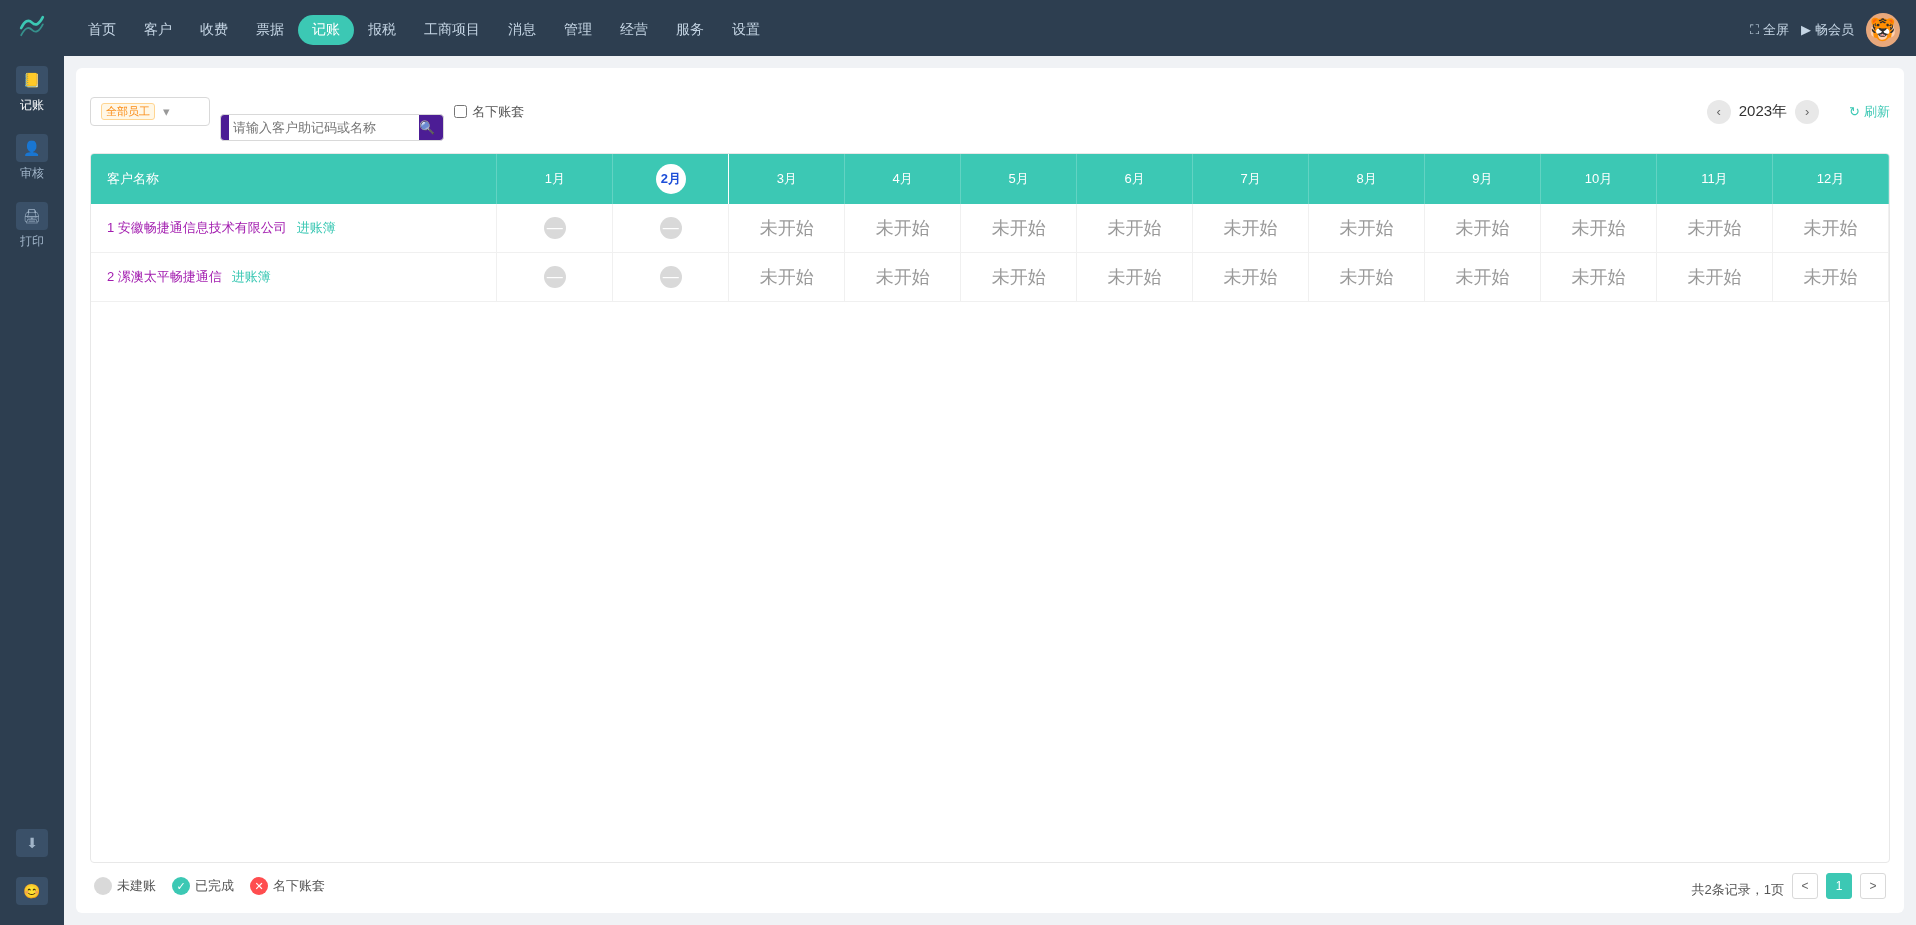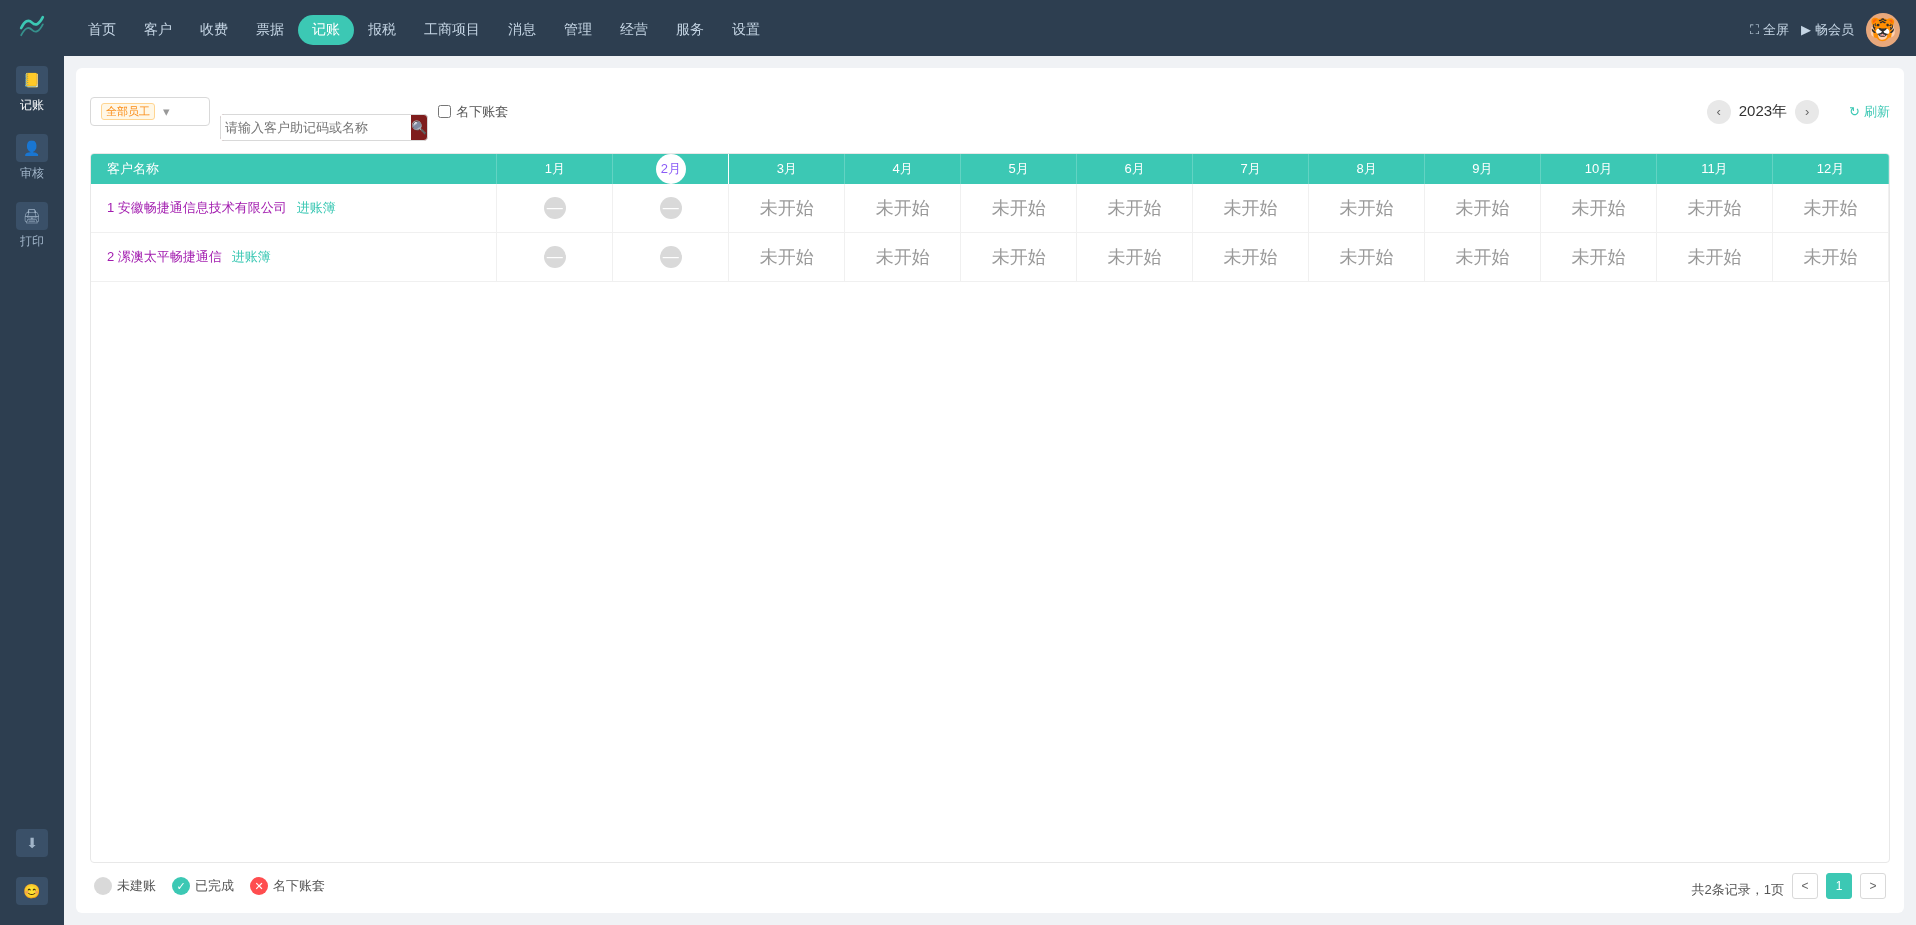--- a/index.html
+++ b/index.html
@@ -151,22 +151,22 @@
       border: 1px solid #ffd591;
       border-radius: 3px;
       font-size: 11px;
       padding: 0 4px;
     }
     .search-input-wrap {
       border: 1px solid #d9d9d9;
       border-radius: 4px;
       display: flex;
       align-items: center;
-      padding: 0 0;
-      background: #7f1d1d;
+      padding: 0 8px;
+      background: #4c1d95;
       margin-top: 32px;
     }
     .search-input-wrap input {
       border: none;
       outline: none;
       font-size: 13px;
       color: #999;
       width: 190px;
       padding: 5px 4px;
     }
@@ -215,21 +215,21 @@
     }
     table {
       width: 100%;
       border-collapse: collapse;
       min-width: 900px;
     }
     thead tr th {
       background: #3cc8b4;
       color: #fff;
       font-weight: normal;
-      padding: 0 8px;
+      padding: 10px 8px;
       text-align: center;
       font-size: 13px;
       border-right: 1px solid rgba(255,255,255,0.2);
       white-space: nowrap;
     }
     thead tr th:first-child {
       text-align: left;
       padding-left: 16px;
       min-width: 280px;
     }
@@ -239,22 +239,22 @@
     .month-th.current {
       position: relative;
     }
     .month-circle {
       display: inline-flex;
       align-items: center;
       justify-content: center;
       width: 30px; height: 30px;
       border-radius: 50%;
       background: #fff;
-      color: #8b5cf6;
-      font-weight: normal;
+      color: #1d4ed8;
+      font-weight: bold;
     }
     tbody tr {
       border-bottom: 1px solid #f0f0f0;
     }
     tbody tr td {
       padding: 12px 8px;
       text-align: center;
       font-size: 13px;
       color: #333;
       border-right: 1px solid #f0f0f0;

